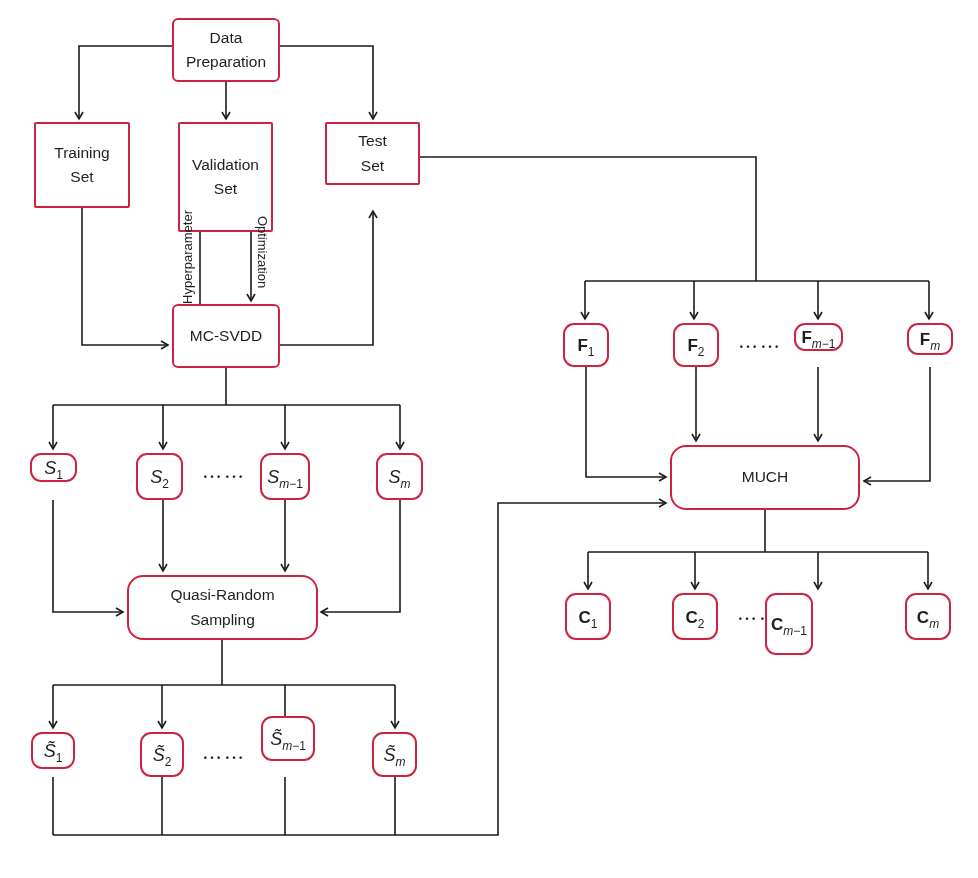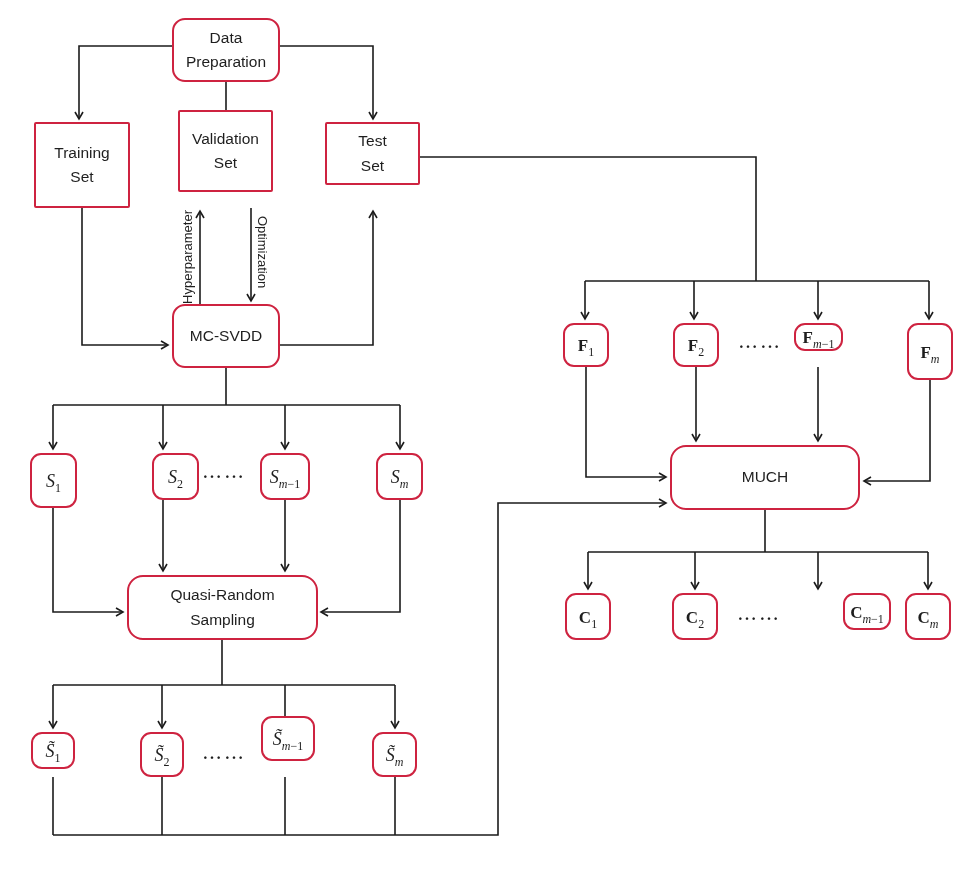--- a/index.html
+++ b/index.html
@@ -8,25 +8,25 @@
     font-family:"Liberation Sans",sans-serif;color:#1e1e1e;
   }
   .edges{position:absolute;left:0;top:0;}
   .edges path{fill:none;stroke:#1b1b1b;stroke-width:1.6;}
   .node{
     position:absolute;box-sizing:border-box;background:#ffffff;
     border:2px solid #ce2340;display:flex;align-items:center;justify-content:center;
     text-align:center;
   }
   .word .label{font-size:15.5px;line-height:1.55;white-space:pre-line;color:#1e1e1e;}
-  .r13{border-radius:13px;}
+  .r13{border-radius:6px;}
   .r16{border-radius:16px;}
   .r17{border-radius:2px;}
   .mathnode{border-radius:11px;}
-  .math-wrap{font-family:Liberation Serif, serif;font-size:18px;line-height:1;color:#1e1e1e;white-space:nowrap;}
+  .math-wrap{font-family:Liberation Sans, sans-serif;font-size:18px;line-height:1;color:#1e1e1e;white-space:nowrap;}
   .math-wrap sub{font-size:12px;line-height:0;}
   .it{font-style:italic;}
   .bf{font-weight:bold;font-size:17px;}
   .dots{
     position:absolute;transform:translate(-50%,-55%);
     font-family:"DejaVu Serif",serif;font-size:20px;letter-spacing:2px;color:#1e1e1e;white-space:nowrap;
   }
   .vlabel{
     position:absolute;white-space:nowrap;font-size:13px;color:#1e1e1e;
   }
@@ -124,43 +124,43 @@
   </svg>
 
   <div class="node word r13" style="left:172px;top:18px;width:108px;height:64px">
     <span class="label">Data
 Preparation</span>
   </div>
   <div class="node word r17" style="left:34px;top:122px;width:96px;height:86px">
     <span class="label">Training
 Set</span>
   </div>
-  <div class="node word r17" style="left:178px;top:110px;width:95px;height:82px">
+  <div class="node word r17" style="left:178px;top:122px;width:95px;height:110px">
     <span class="label">Validation
 Set</span>
   </div>
   <div class="node word r17" style="left:325px;top:122px;width:95px;height:63px">
     <span class="label">Test
 Set</span>
   </div>
   <div class="node word r13" style="left:172px;top:304px;width:108px;height:64px">
     <span class="label">MC-SVDD</span>
   </div>
   <div class="node word r16" style="left:127px;top:575px;width:191px;height:65px">
     <span class="label">Quasi-Random
 Sampling</span>
   </div>
   <div class="node word r16" style="left:670px;top:445px;width:190px;height:65px">
     <span class="label">MUCH</span>
   </div>
 
-  <div class="node mathnode" style="left:30px;top:453px;width:47px;height:55px">
+  <div class="node mathnode" style="left:30px;top:453px;width:47px;height:29px">
     <span class="math-wrap"><span class="it">S</span><sub><span class="it"></span><span>1</span></sub></span>
   </div>
-  <div class="node mathnode" style="left:152px;top:453px;width:47px;height:47px">
+  <div class="node mathnode" style="left:136px;top:453px;width:47px;height:47px">
     <span class="math-wrap"><span class="it">S</span><sub><span class="it"></span><span>2</span></sub></span>
   </div>
   <div class="dots" style="left:224px;top:472px">……</div>
   <div class="node mathnode" style="left:260px;top:453px;width:50px;height:47px">
     <span class="math-wrap"><span class="it">S</span><sub><span class="it">m</span><span>−1</span></sub></span>
   </div>
   <div class="node mathnode" style="left:376px;top:453px;width:47px;height:47px">
     <span class="math-wrap"><span class="it">S</span><sub><span class="it">m</span><span></span></sub></span>
   </div>
 
@@ -181,32 +181,32 @@
   <div class="node mathnode" style="left:563px;top:323px;width:46px;height:44px">
     <span class="math-wrap"><span class="bf">F</span><sub><span class="it"></span><span>1</span></sub></span>
   </div>
   <div class="node mathnode" style="left:673px;top:323px;width:46px;height:44px">
     <span class="math-wrap"><span class="bf">F</span><sub><span class="it"></span><span>2</span></sub></span>
   </div>
   <div class="dots" style="left:760px;top:342px">……</div>
   <div class="node mathnode" style="left:794px;top:323px;width:49px;height:28px">
     <span class="math-wrap"><span class="bf">F</span><sub><span class="it">m</span><span>−1</span></sub></span>
   </div>
-  <div class="node mathnode" style="left:907px;top:323px;width:46px;height:57px">
+  <div class="node mathnode" style="left:907px;top:323px;width:46px;height:32px">
     <span class="math-wrap"><span class="bf">F</span><sub><span class="it">m</span><span></span></sub></span>
   </div>
 
   <div class="node mathnode" style="left:565px;top:593px;width:46px;height:47px">
     <span class="math-wrap"><span class="bf">C</span><sub><span class="it"></span><span>1</span></sub></span>
   </div>
   <div class="node mathnode" style="left:672px;top:593px;width:46px;height:47px">
     <span class="math-wrap"><span class="bf">C</span><sub><span class="it"></span><span>2</span></sub></span>
   </div>
   <div class="dots" style="left:759px;top:614px">……</div>
-  <div class="node mathnode" style="left:843px;top:593px;width:48px;height:37px">
+  <div class="node mathnode" style="left:765px;top:593px;width:48px;height:62px">
     <span class="math-wrap"><span class="bf">C</span><sub><span class="it">m</span><span>−1</span></sub></span>
   </div>
   <div class="node mathnode" style="left:905px;top:593px;width:46px;height:47px">
     <span class="math-wrap"><span class="bf">C</span><sub><span class="it">m</span><span></span></sub></span>
   </div>
 
   <div class="vlabel rot-ccw" style="left:187px;top:257px">Hyperparameter</div>
   <div class="vlabel rot-cw" style="left:262px;top:252px">Optimization</div>
 
 </div>

